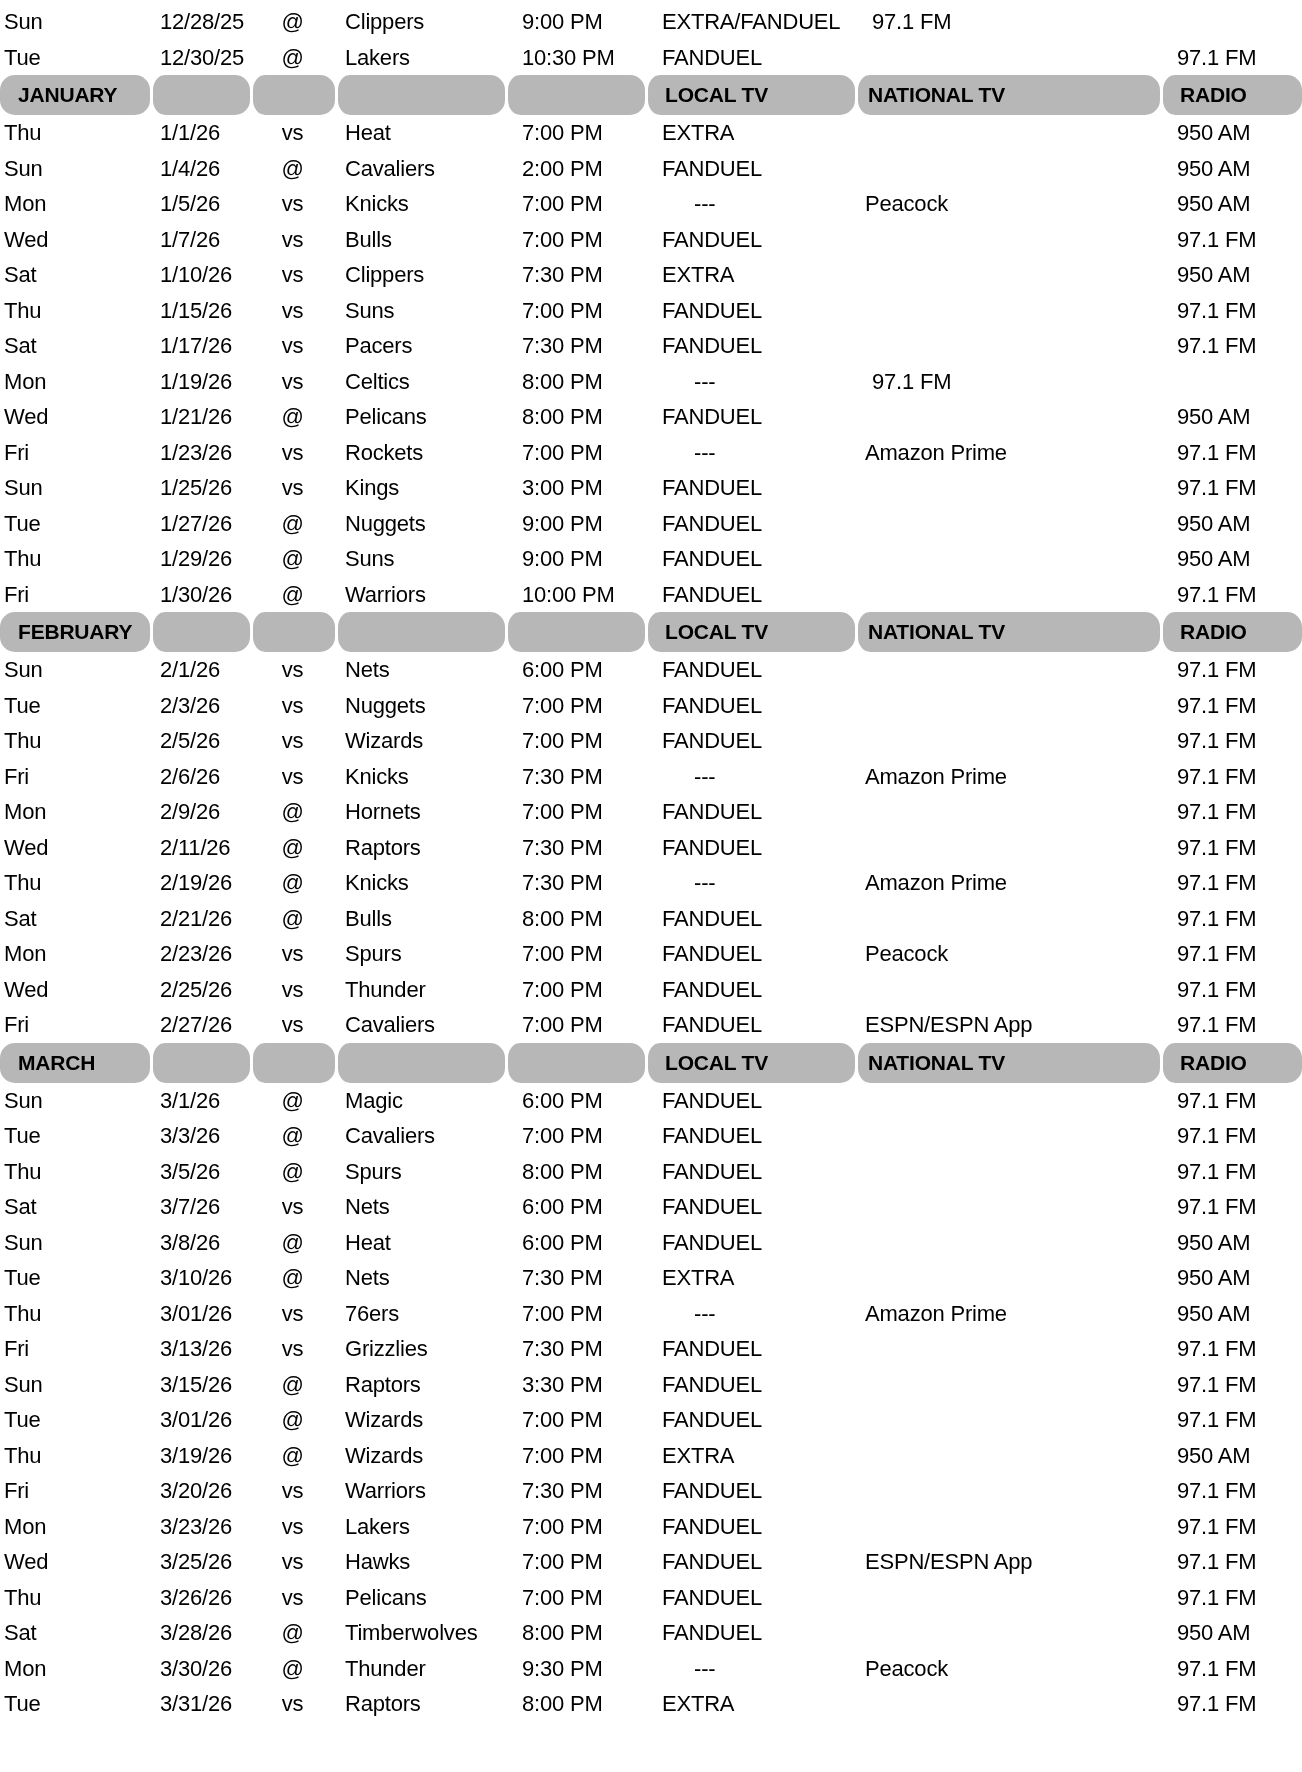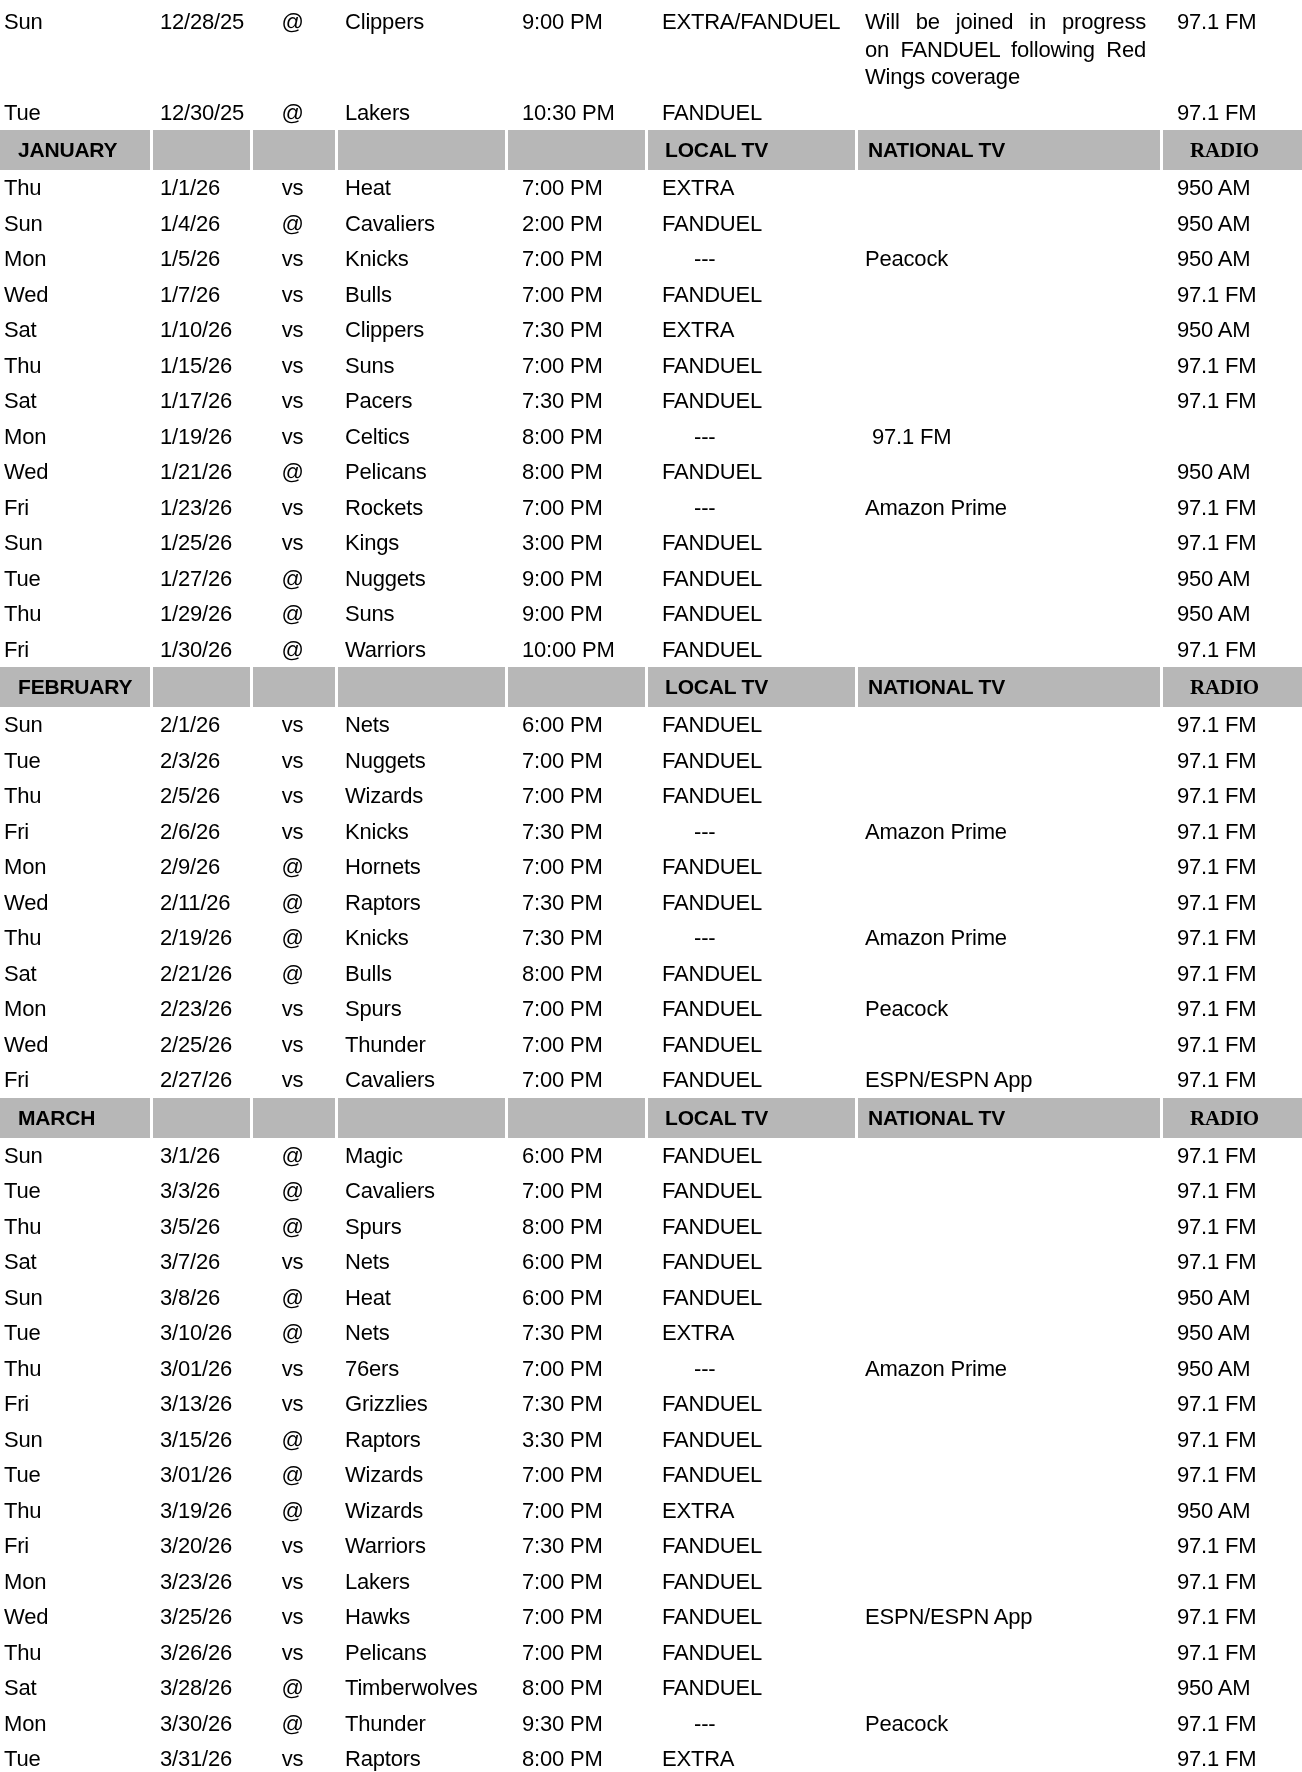--- a/index.html
+++ b/index.html
@@ -43,45 +43,39 @@
   
   .row.band { margin: 0; }
   .bcell {
     background: var(--band-bg);
     height: 40px;
     line-height: 40px;
     font-weight: bold;
     font-size: 21px;
     white-space: nowrap;
     letter-spacing: -0.2px;
+    border-radius: 15px;
   }
   .row.band .bcell + .bcell { border-left: 3px solid #fff; }
   .bcell.day      { padding-left: 18px; }
   .bcell.local    { padding-left: 17px; }
   .bcell.national { padding-left: 10px; }
-  .bcell.radio    { padding-left: 27px; font-family: Liberation Serif, serif; }
+  .bcell.radio    { padding-left: 17px; }
 </style>
 </head>
 <body>
 
 <div class="table">
     <div class="row game multi">
       <span class="cell day">Sun</span>
       <span class="cell date">12/28/25</span>
       <span class="cell ha">@</span>
       <span class="cell opp">Clippers</span>
       <span class="cell time">9:00 PM</span>
       <span class="cell local">EXTRA/FANDUEL</span>
-      <span class="cell national">
-        <div class="note">
-          <div class="note-line jst">Will be joined in progress</div>
-          <div class="note-line jst">on FANDUEL following Red</div>
-          <div class="note-line">Wings coverage</div>
-        </div>
-      </span>
       <span class="cell radio">97.1 FM</span>
     </div>
     <div class="row game">
       <span class="cell day">Tue</span>
       <span class="cell date">12/30/25</span>
       <span class="cell ha">@</span>
       <span class="cell opp">Lakers</span>
       <span class="cell time">10:30 PM</span>
       <span class="cell local">FANDUEL</span>
       <span class="cell national"></span>

